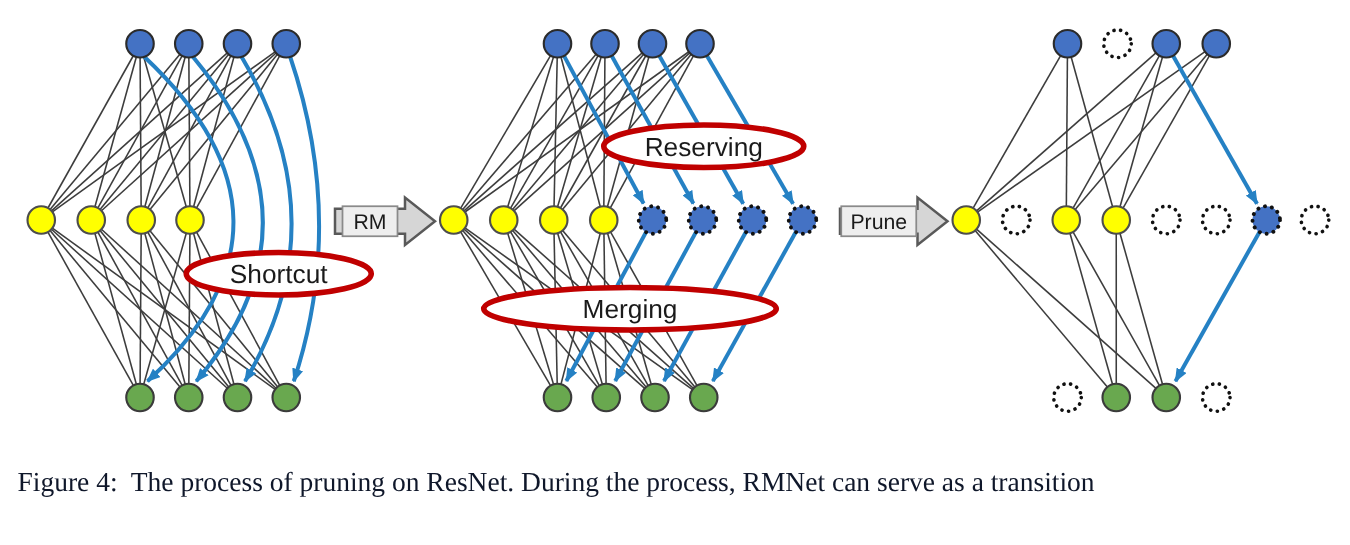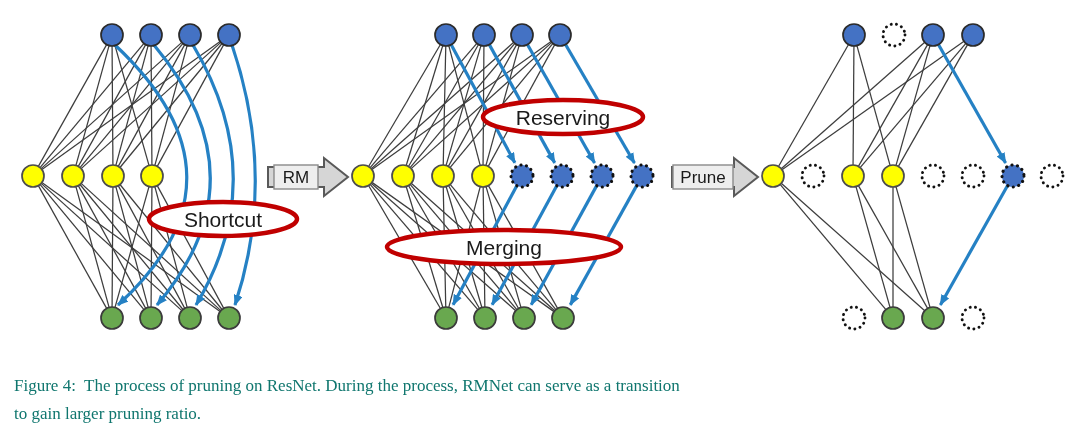--- a/index.html
+++ b/index.html
@@ -1,20 +1,20 @@
 <!DOCTYPE html>
 <html><head>
 <meta charset="utf-8">
 <style>
   html,body{margin:0;padding:0;background:#ffffff;}
   .fig{position:relative;width:1080px;height:436px;background:#fff;overflow:hidden;}
   svg{display:block;}
   svg text{font-family:"Liberation Sans", sans-serif;}
   .caption{padding:7px 10px 0 14px;font-family:"Liberation Serif", serif;
-           font-size:17px;line-height:28px;color:#0f766e;}
+           font-size:22px;line-height:28px;color:#0f172a;}
   .caption-line{white-space:pre-wrap;}
 </style>
 </head>
 <body>
 
 <div class="fig">
   <svg id="diagram" width="1080" height="365" viewBox="0 0 1080 365">
       <defs>
         <marker id="ah" markerWidth="11" markerHeight="9" refX="10" refY="4.5" orient="auto" markerUnits="userSpaceOnUse">
           <path d="M0,0 L11,4.5 L0,9 Z" fill="#2581c4"></path>
@@ -179,15 +179,14 @@
       <circle cx="973" cy="176" r="11" fill="#ffffff" stroke="#111111" stroke-width="2.9" stroke-dasharray="0.1 5.3" stroke-linecap="round"></circle>
       <circle cx="1013" cy="176" r="11" fill="#4472c4" stroke="#111111" stroke-width="3.1" stroke-dasharray="0.1 5.5" stroke-linecap="round"></circle>
       <circle cx="1052" cy="176" r="11" fill="#ffffff" stroke="#111111" stroke-width="2.9" stroke-dasharray="0.1 5.3" stroke-linecap="round"></circle>
       <circle cx="854" cy="318" r="11" fill="#ffffff" stroke="#111111" stroke-width="2.9" stroke-dasharray="0.1 5.3" stroke-linecap="round"></circle>
       <circle cx="893" cy="318" r="11" fill="#69a84f" stroke="#3b3b3b" stroke-width="1.7"></circle>
       <circle cx="933" cy="318" r="11" fill="#69a84f" stroke="#3b3b3b" stroke-width="1.7"></circle>
       <circle cx="973" cy="318" r="11" fill="#ffffff" stroke="#111111" stroke-width="2.9" stroke-dasharray="0.1 5.3" stroke-linecap="round"></circle>
     </svg>
   <div class="caption">
     <div class="caption-line">Figure 4:  The process of pruning on ResNet. During the process, RMNet can serve as a transition</div>
-    <div class="caption-line">to gain larger pruning ratio.</div>
   </div>
 </div>
 
 </body></html>

